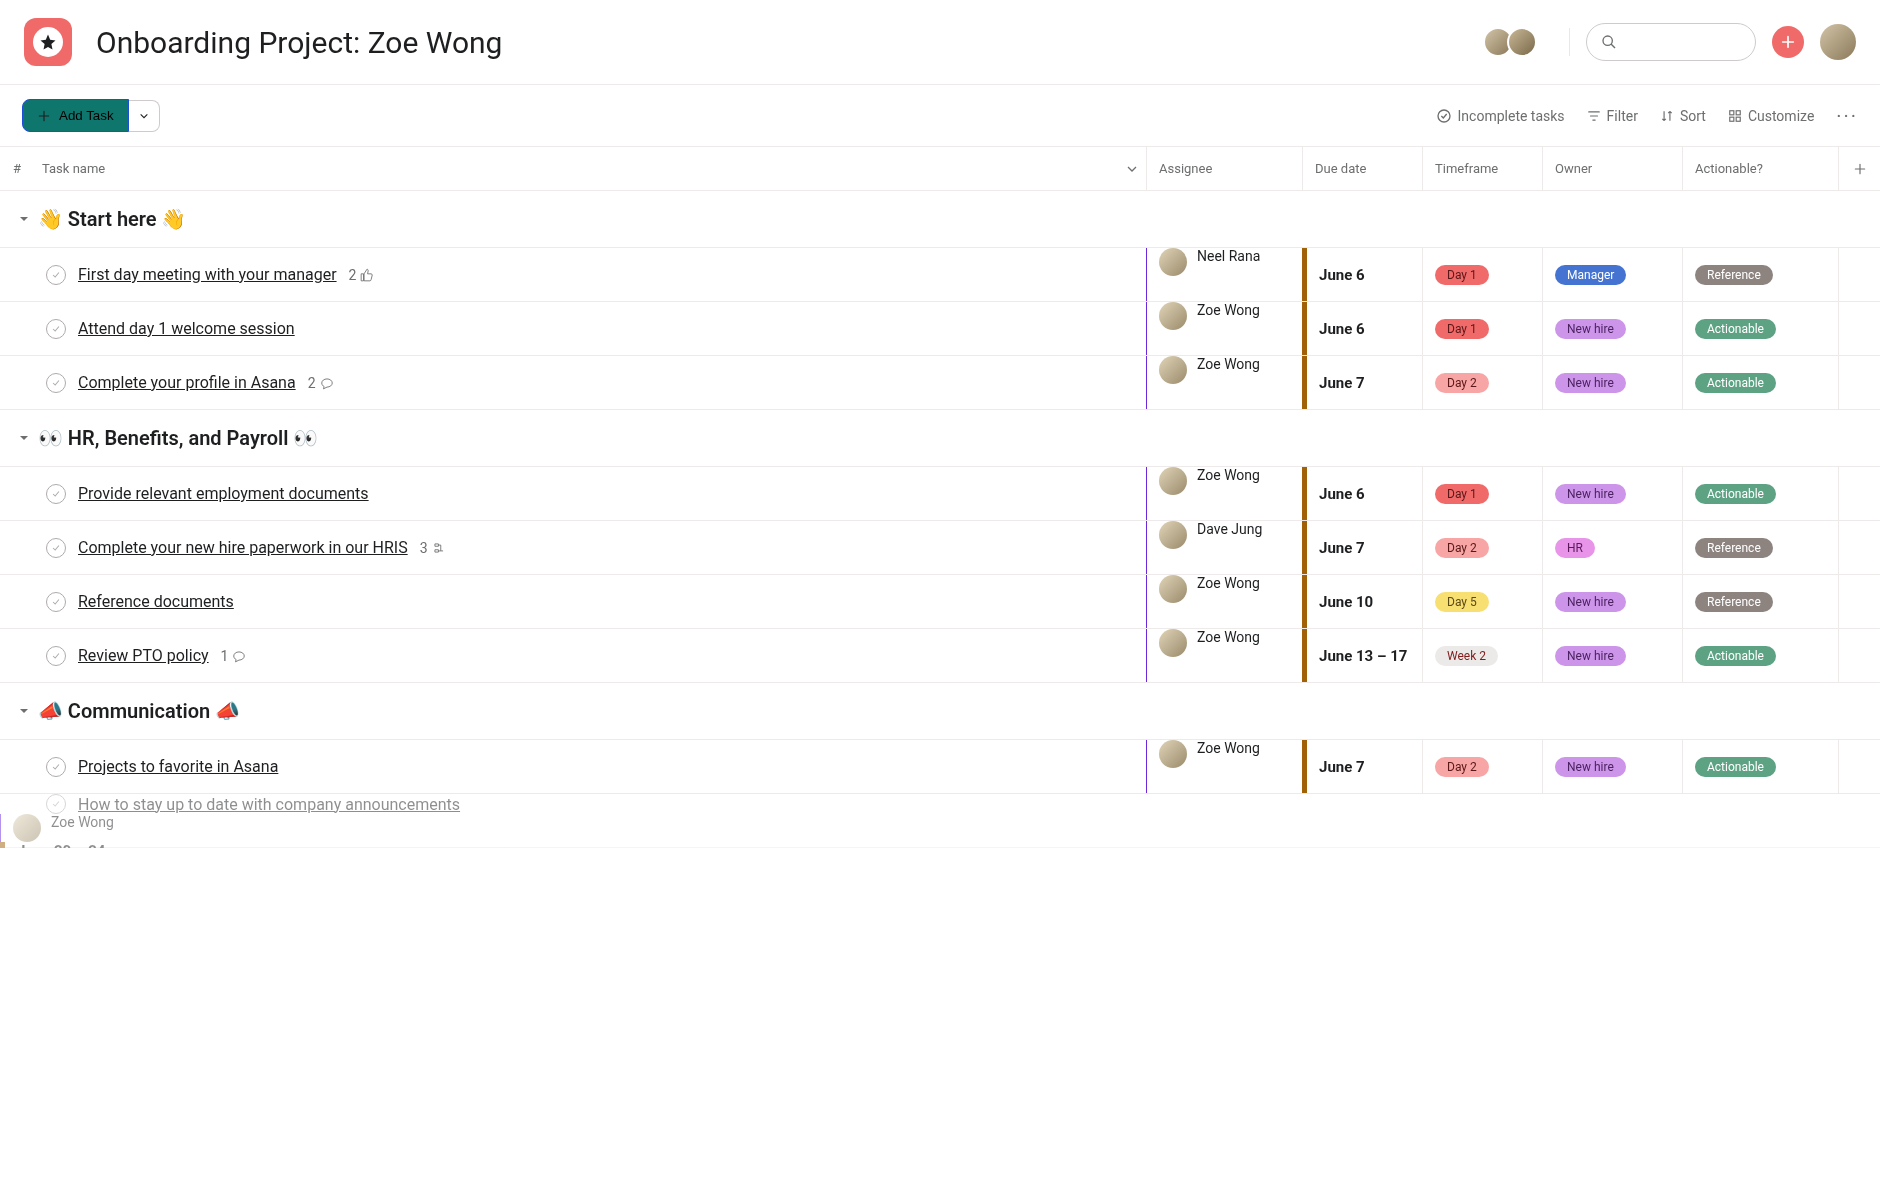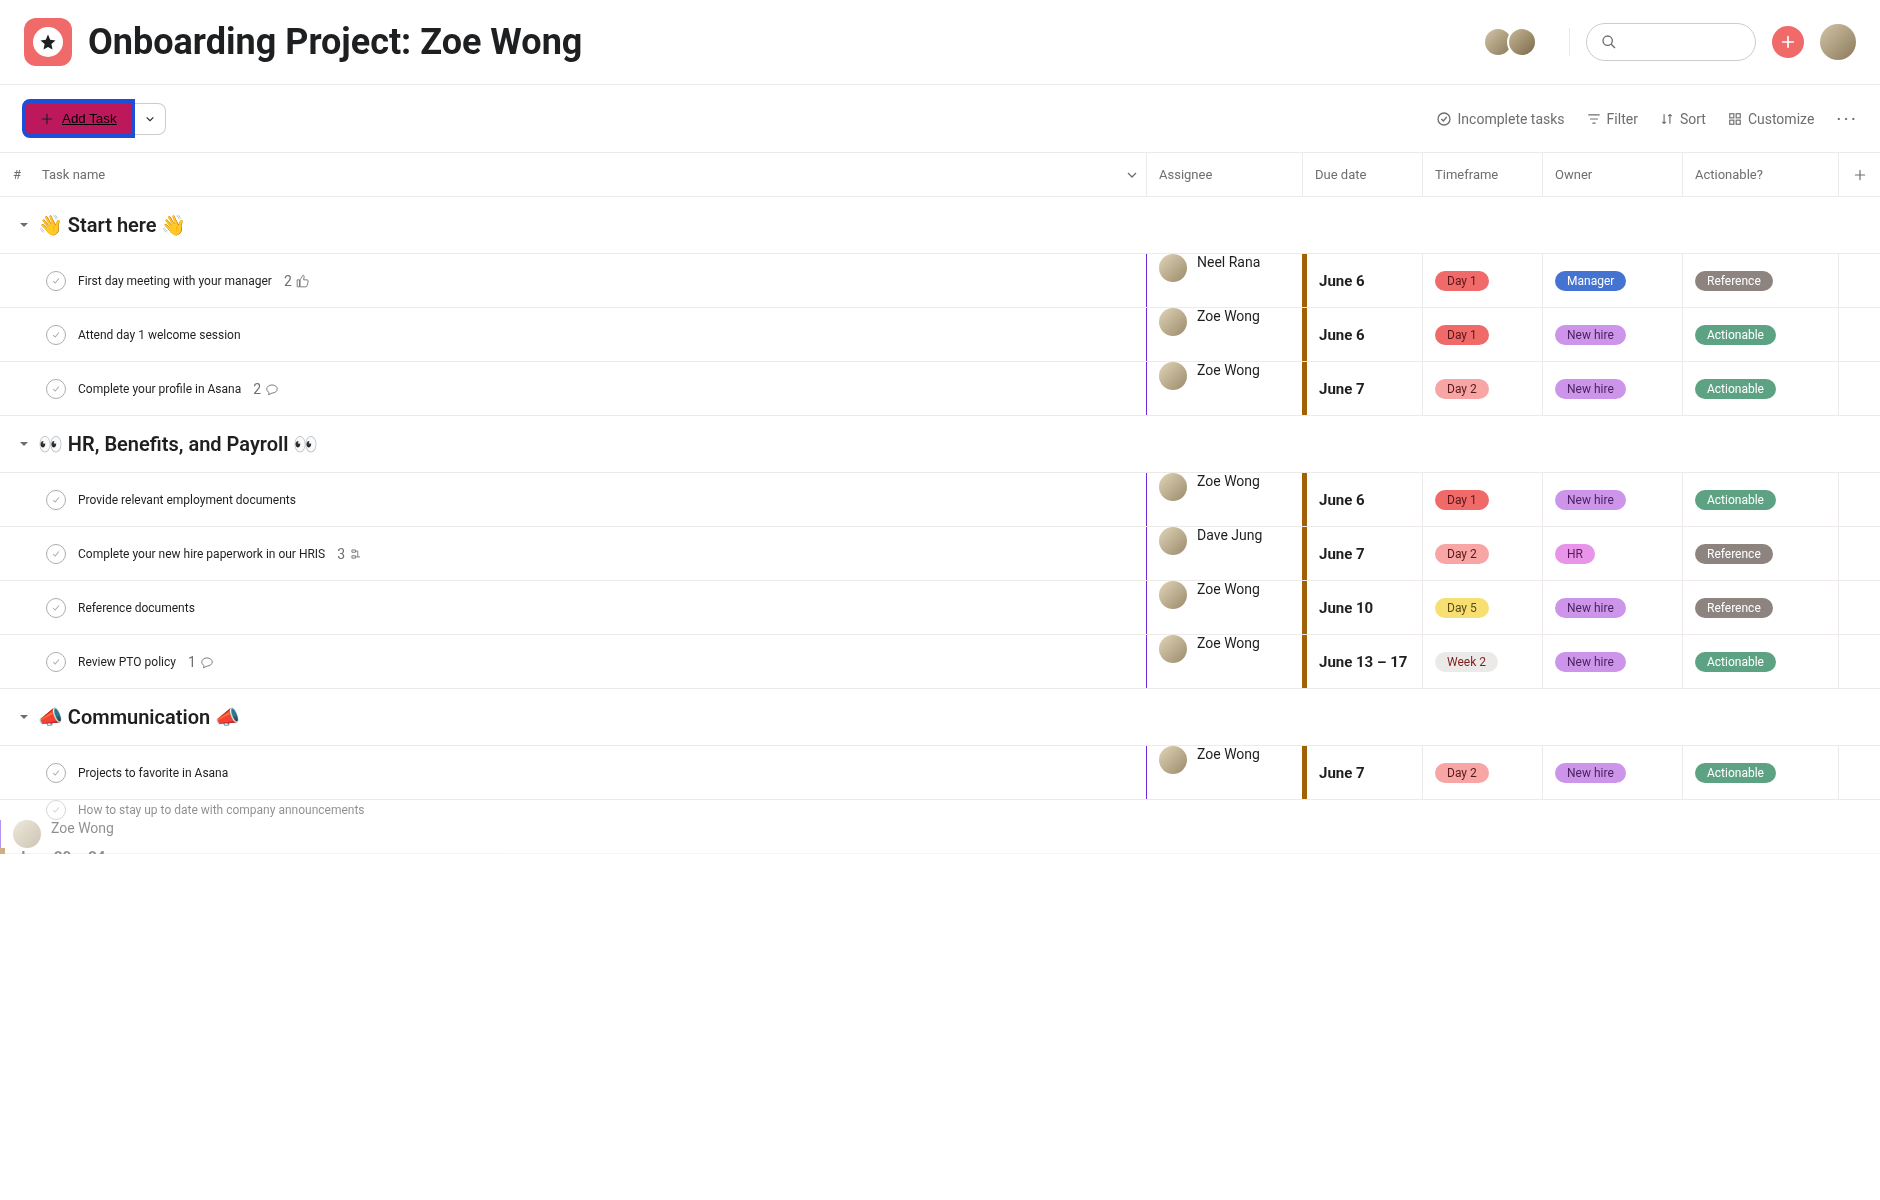--- a/index.html
+++ b/index.html
@@ -1,49 +1,49 @@
 <!DOCTYPE html>
 <html><head>
 <meta charset="utf-8">
 <style>
 * { box-sizing: border-box; margin: 0; padding: 0; }
 body { font-family: -apple-system, BlinkMacSystemFont, "Segoe UI", Roboto, Helvetica, Arial, sans-serif; background: #fff; color: #1e1f21; font-size: 14px; }
 .header { display: flex; align-items: center; padding: 18px 24px; border-bottom: 1px solid #edeae9; }
 .project-icon { width: 48px; height: 48px; background: #f06a6a; border-radius: 12px; display: flex; align-items: center; justify-content: center; margin-right: 16px; }
 .star-badge { width: 30px; height: 30px; background: #fff; border-radius: 50%; display: flex; align-items: center; justify-content: center; }
-.project-title { font-size: 36px; font-weight: 700; flex: 1; }
+.project-title { font-size: 30px; font-weight: 400; flex: 1; margin-left: 8px; }
 .collaborators { display: flex; margin-right: 16px; }
 .avatar { width: 30px; height: 30px; border-radius: 50%; background: linear-gradient(135deg,#d4c4a8,#8a7a5a); border: 2px solid #fff; margin-left: -6px; }
 .avatar:first-child { margin-left: 0; }
 .vdiv { width: 1px; height: 28px; background: #e8e8e8; margin: 0 16px; }
 .search-box { width: 170px; height: 38px; border: 1px solid #cfcbcb; border-radius: 20px; display: flex; align-items: center; padding: 0 14px; margin-right: 16px; }
 .add-btn { width: 32px; height: 32px; border-radius: 50%; background: #f06a6a; display: flex; align-items: center; justify-content: center; margin-right: 16px; color: #fff; font-size: 20px; cursor: pointer; }
 .user-avatar { width: 36px; height: 36px; border-radius: 50%; background: linear-gradient(135deg,#d4c4a8,#8a7a5a); }
 .toolbar { display: flex; align-items: center; padding: 14px 22px; }
-.add-task-btn { display: flex; align-items: center; border: 4px solid #1d4ed8; border-radius: 8px 0 0 8px; padding: 8px 14px; font-weight: 500; cursor: pointer; background: #be185d; text-decoration: underline; }
+.add-task-btn { display: flex; align-items: center; border: 1px solid #1d4ed8; border-radius: 8px 0 0 8px; padding: 8px 14px; font-weight: 500; cursor: pointer; background: #0f766e; }
 .add-task-chevron { border: 1px solid #cfcbcb; border-left: none; border-radius: 0 8px 8px 0; padding: 10px 10px; cursor: pointer; background:#fff; display:flex; align-items:center; }
 .toolbar-right { margin-left: auto; display: flex; align-items: center; gap: 22px; color: #6d6e6f; }
 .toolbar-item { display: flex; align-items: center; gap: 6px; cursor: pointer; }
 .more-icon { font-size: 20px; letter-spacing: 2px; cursor:pointer; color:#6d6e6f;}
 .table-head { display: flex; border-top: 1px solid #edeae9; border-bottom: 1px solid #edeae9; font-size: 13px; color: #6d6e6f; }
 .col-num { width: 34px; padding: 14px 8px; text-align:center; }
 .col-name { flex: 1; padding: 14px 8px; display:flex; align-items:center; justify-content:space-between;gap:32px; }
 .col-assignee { width: 156px; border-left: 1px solid #edeae9; padding: 14px 12px; }
 .col-due { width: 120px; border-left: 1px solid #edeae9; padding: 14px 12px; }
 .col-timeframe { width: 120px; border-left: 1px solid #edeae9; padding: 14px 12px; }
 .col-owner { width: 140px; border-left: 1px solid #edeae9; padding: 14px 12px; }
 .col-actionable { width: 156px; border-left: 1px solid #edeae9; padding: 14px 12px; }
 .col-add { width: 42px; border-left: 1px solid #edeae9; display:flex; align-items:center; justify-content:center; color:#6d6e6f; cursor:pointer; }
 .section-row { display:flex; align-items:center; padding: 16px 18px; border-bottom: 1px solid #edeae9; font-size: 20px; font-weight: 600; }
 .section-caret { margin-right: 8px; color:#6d6e6f; display:inline-flex; }
 .task-row { display:flex; border-bottom: 1px solid #edeae9; align-items:stretch; height: 54px; }
 .task-row.faded { opacity: 0.5; flex-direction: column; }
 .t-name { flex:1; display:flex; align-items:center; padding-left: 46px; gap: 12px; }
 .check-circle { width: 20px; height: 20px; border: 1.5px solid #afabac; border-radius: 50%; display:flex; align-items:center; justify-content:center; cursor:pointer; flex-shrink:0; }
-.task-text { font-size: 12px; }
+.task-text { font-size: 16px; text-decoration: underline; }
 .task-meta { color:#6d6e6f; font-size: 14px; display:flex; align-items:center; gap:4px; }
 .t-assignee { width:156px; border-left:1px solid #6d28d9; display:flex; align-items:flex-start; padding:0 12px; gap:10px; }
 .t-due { width:120px; border-left:5px solid #a16207; display:flex; align-items:center; padding:0 12px; font-size:15px;font-weight:bold; }
 .t-timeframe { width:120px; border-left:1px solid #edeae9; display:flex; align-items:center; padding:0 12px; }
 .t-owner { width:140px; border-left:1px solid #edeae9; display:flex; align-items:center; padding:0 12px; }
 .t-actionable { width:156px; border-left:1px solid #edeae9; display:flex; align-items:center; padding:0 12px; }
 .t-end { width:42px; border-left:1px solid #edeae9; }
 .pill { display:inline-block; padding: 3px 12px; border-radius: 12px; font-size: 12px; font-weight: 400; }
 .mini-avatar { width: 28px; height: 28px; border-radius: 50%; background: linear-gradient(135deg,#e0d4b8,#9a8a6a); flex-shrink:0; }
 svg { display: block; }

